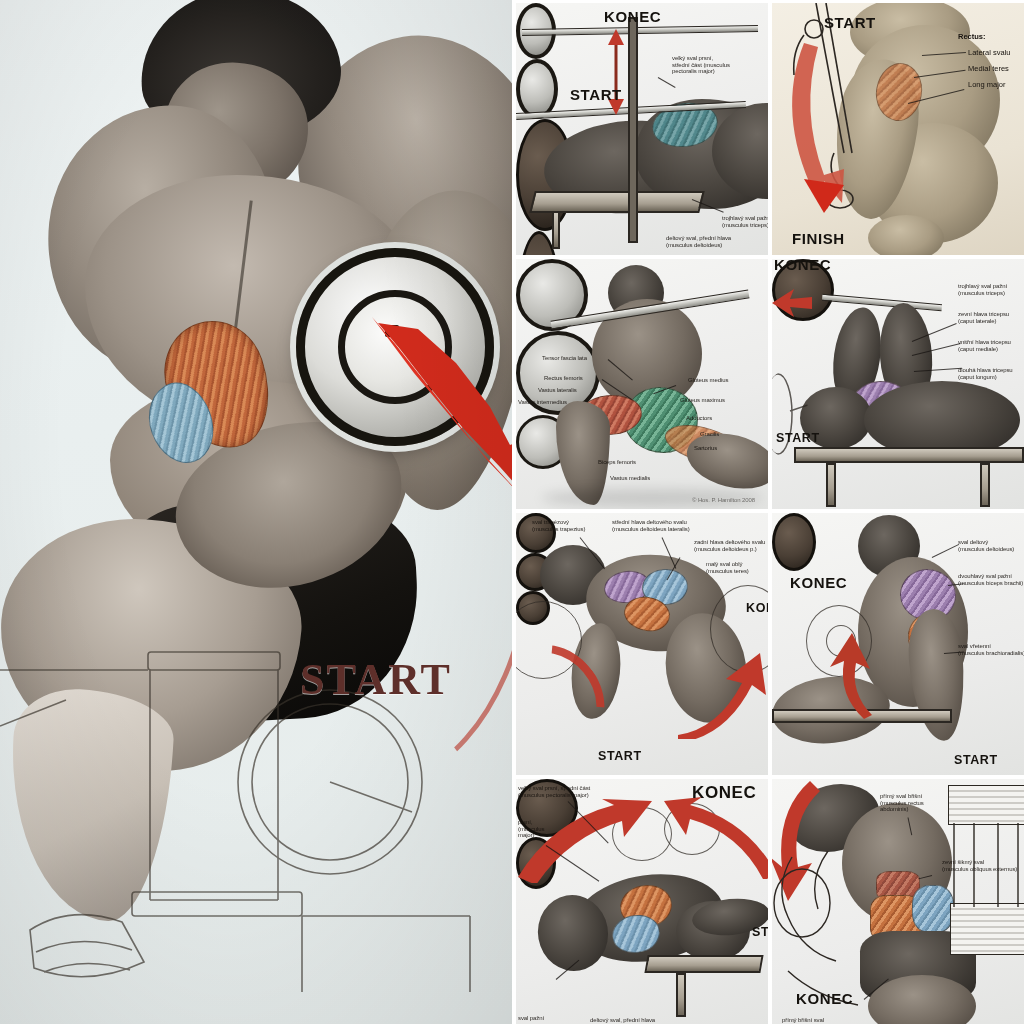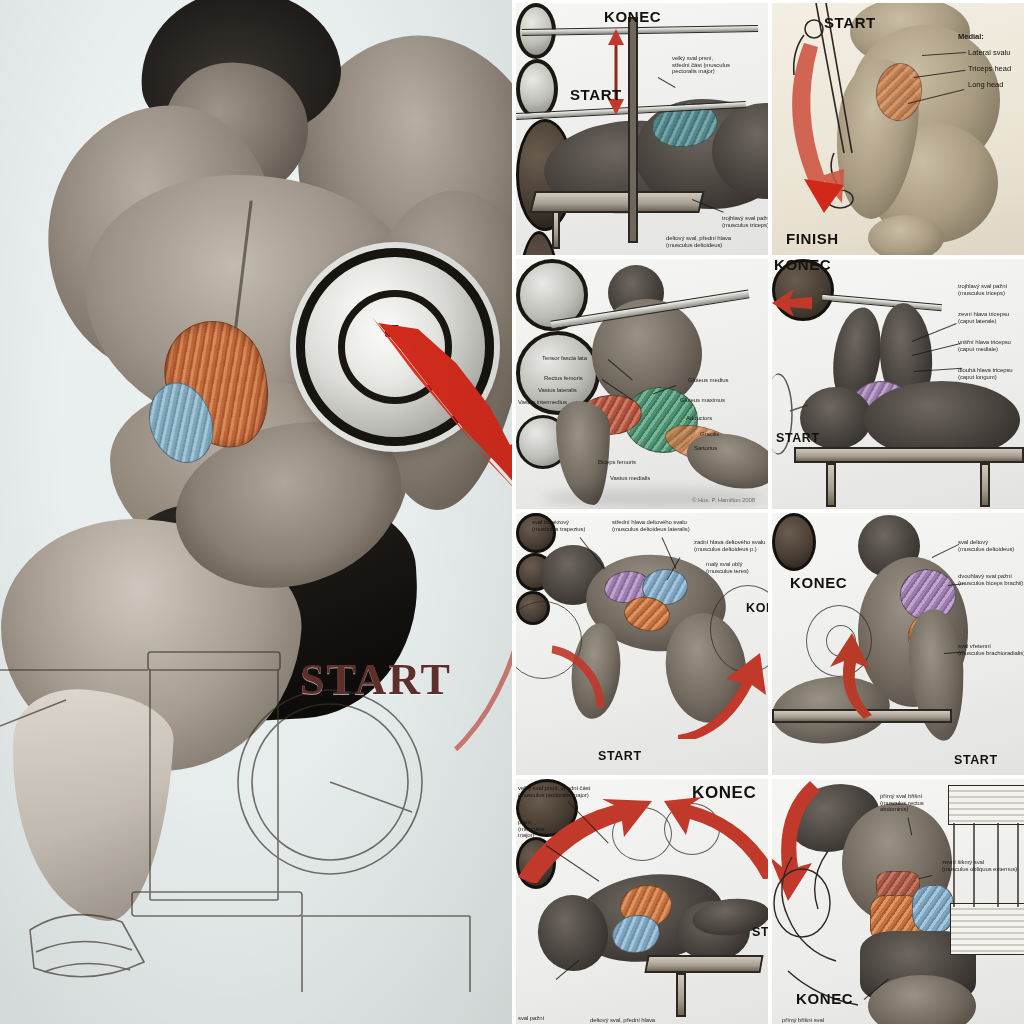--- a/index.html
+++ b/index.html
@@ -360,25 +360,25 @@
           <line x1="52" y1="0" x2="78" y2="150"></line>
           <circle cx="40" cy="26" r="9"></circle>
           <path d="M30 32 q-12 16 -10 40"></path>
           <path d="M60 150 q-8 18 6 34"></path>
           <ellipse cx="66" cy="196" rx="13" ry="9"></ellipse>
         </g>
         <path d="M30 40 q-28 70 10 150 l14 16 l-4 -28 l18 22 l2 -34 l-20 6 q-24 -64 -6 -128 Z" fill="#cd5542" opacity=".9"></path>
         <polygon points="50,210 30,176 70,182" fill="#d0291a"></polygon>
       </svg>
       <div class="lbl lbl-cue" style="left:52px;top:12px">START</div>
-      <div class="lbl lbl-cue" style="left:14px;top:228px">FINISH</div>
-      <div class="lbl lbl-sm" style="left:186px;top:30px;font-weight:700">Medial:</div>
+      <div class="lbl lbl-cue" style="left:20px;top:228px">FINISH</div>
+      <div class="lbl lbl-sm" style="left:186px;top:30px;font-weight:700">Rectus:</div>
       <div class="lbl lbl-sm" style="left:196px;top:46px">Lateral svalu</div>
-      <div class="lbl lbl-sm" style="left:196px;top:62px">Triceps head</div>
-      <div class="lbl lbl-sm" style="left:196px;top:78px">Long head</div>
+      <div class="lbl lbl-sm" style="left:196px;top:62px">Medial teres</div>
+      <div class="lbl lbl-sm" style="left:196px;top:78px">Long major</div>
       <div class="leader" style="left:150px;top:52px;width:44px;transform:rotate(-4deg)"></div>
       <div class="leader" style="left:142px;top:74px;width:52px;transform:rotate(-8deg)"></div>
       <div class="leader" style="left:136px;top:100px;width:58px;transform:rotate(-14deg)"></div>
     </div>
 
     <div class="panel tint-cool">
       <div class="blob torso-dark" style="left:92px;top:6px;width:56px;height:56px"></div>
       <div class="blob torso-mid" style="left:76px;top:40px;width:110px;height:110px"></div>
       <div class="bar" style="left:34px;top:46px;width:200px;transform:rotate(-9deg);height:9px"></div>
       <div class="plate" style="left:22px;top:36px;width:72px;height:72px"></div>

